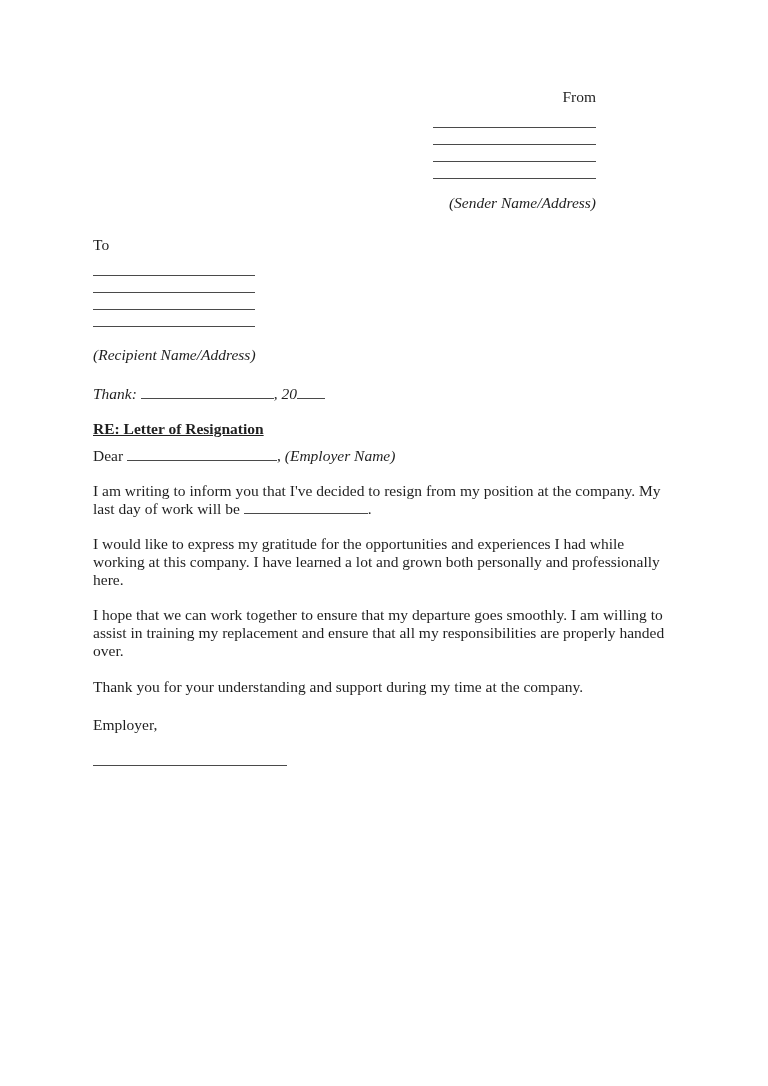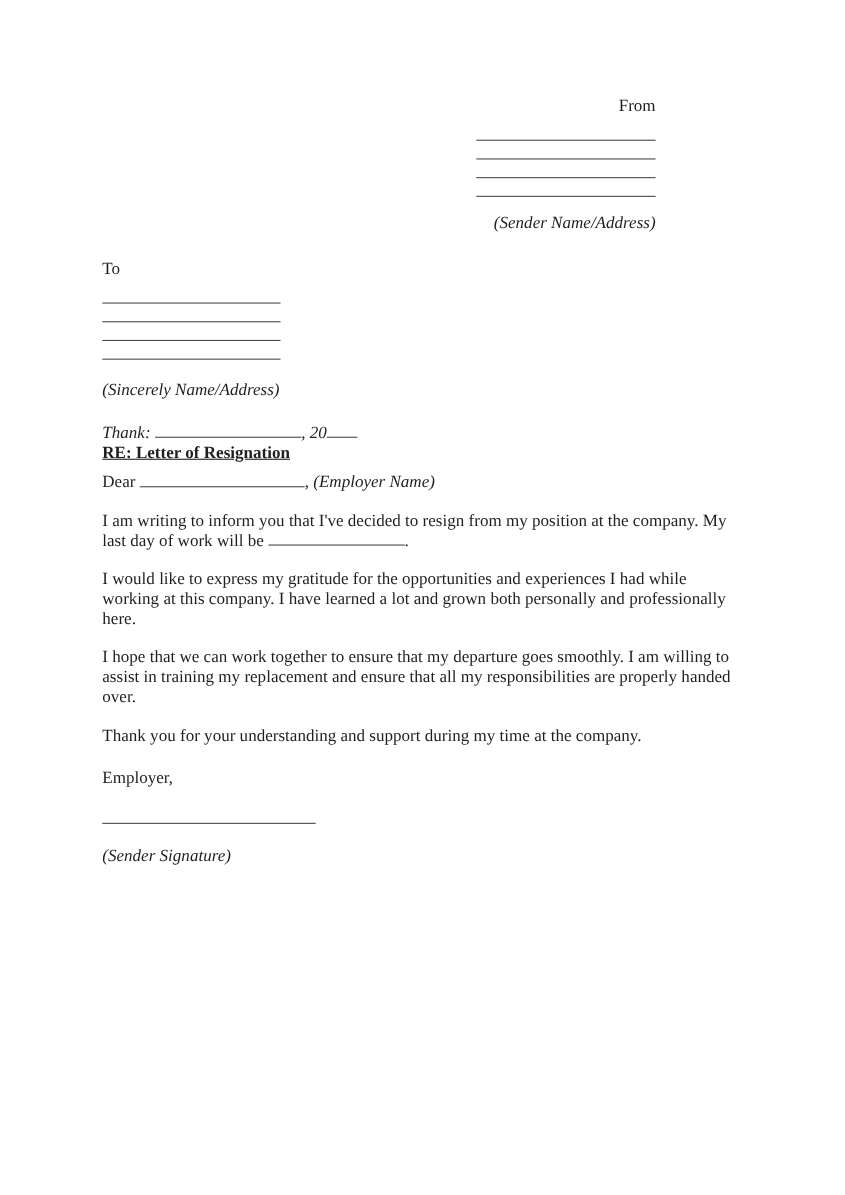--- a/index.html
+++ b/index.html
@@ -38,21 +38,21 @@
     display: inline-block;
     height: 12px;
     border-bottom: 1px solid var(--line);
   }
   .w-date1 { width: 133px; }
   .w-date2 { width: 28px; }
   .w-dear { width: 150px; }
   .w-lastday { width: 124px; }
 
   .date-line { margin-top: 21px; font-style: italic; }
-  .subject-line { }
+  .subject-line { margin-top: 17px; }
   .subject-text { font-weight: bold; text-decoration: underline; }
   .salutation-line { margin-top: 9px; }
   .caption-inline { font-style: italic; }
 
   .para { margin-top: 17px; width: 583px; }
   .para-last { margin-top: 18px; }
   .closing-line { margin-top: 20px; }
   .signature-rule { margin-top: 31px; width: 194px; height: 0; border-bottom: 1px solid var(--line); }
   .signature-caption { margin-top: 21px; }
 </style>
@@ -74,21 +74,21 @@
     </div>
 
     <div class="recipient-block">
       <div class="to-label">To</div>
       <div class="rules recipient-rules">
         <div class="rule"></div>
         <div class="rule"></div>
         <div class="rule"></div>
         <div class="rule"></div>
       </div>
-      <div class="caption">(Sincerely Name/Address)</div>
+      <div class="caption">(Recipient Name/Address)</div>
     </div>
 
     <div class="date-line">
       <span>Thank:</span>
       <span class="blank w-date1"></span><span>, 20</span><span class="blank w-date2"></span>
     </div>
 
     <div class="subject-line">
       <span class="subject-text">RE: Letter of Resignation</span>
     </div>
@@ -107,16 +107,15 @@
     <div class="para">I would like to express my gratitude for the opportunities and experiences I had while working at this company. I have learned a lot and grown both personally and professionally here.</div>
 
     <div class="para">I hope that we can work together to ensure that my departure goes smoothly. I am willing to assist in training my replacement and ensure that all my responsibilities are properly handed over.</div>
 
     <div class="para para-last">Thank you for your understanding and support during my time at the company.</div>
 
     <div class="closing-line">Employer,</div>
 
     <div class="signature-rule"></div>
 
-    <div class="caption signature-caption">(Sender Signature)</div>
 
   </div>
 </div>
 
 </body></html>

